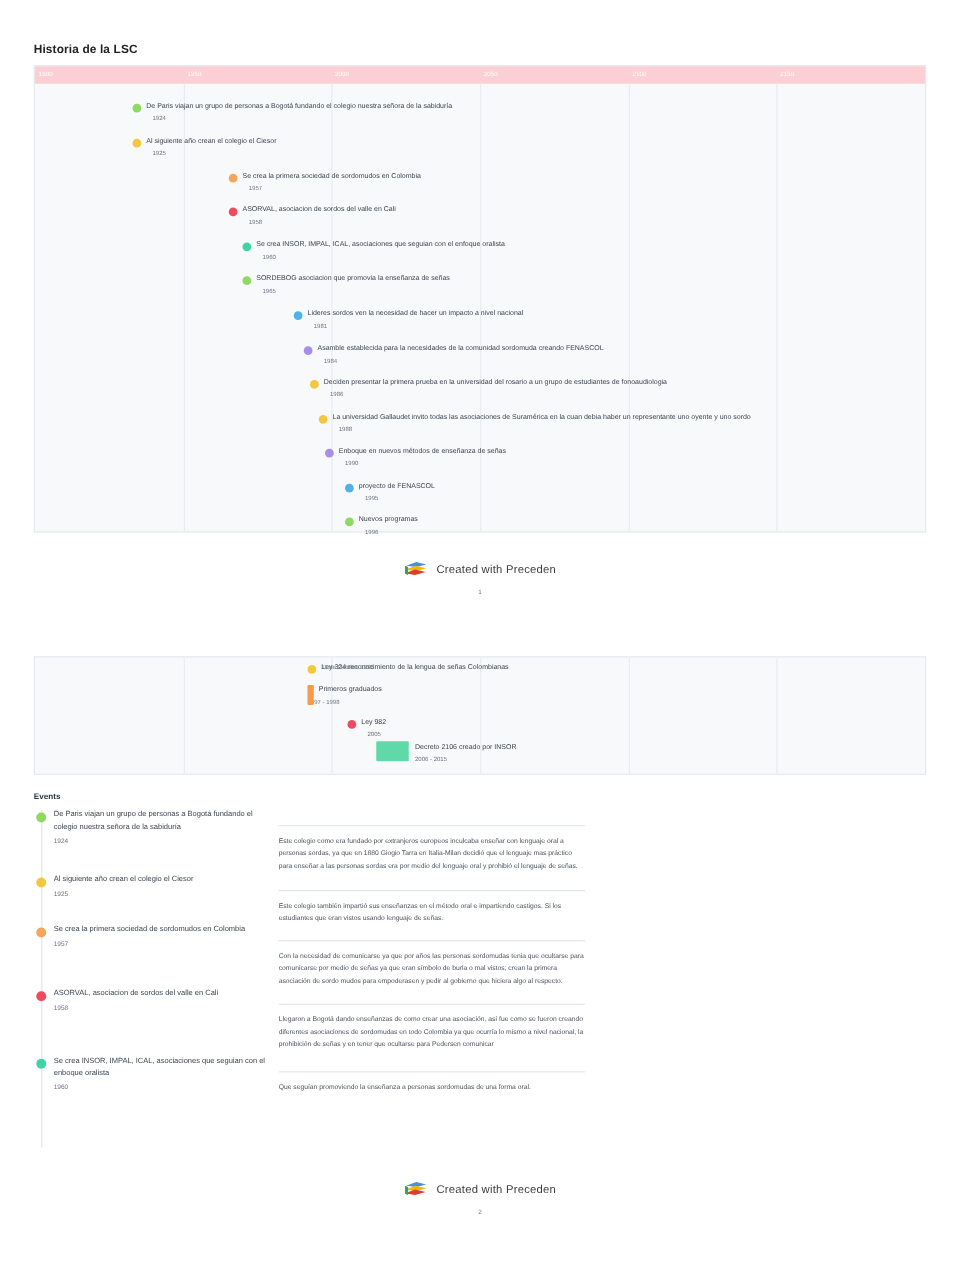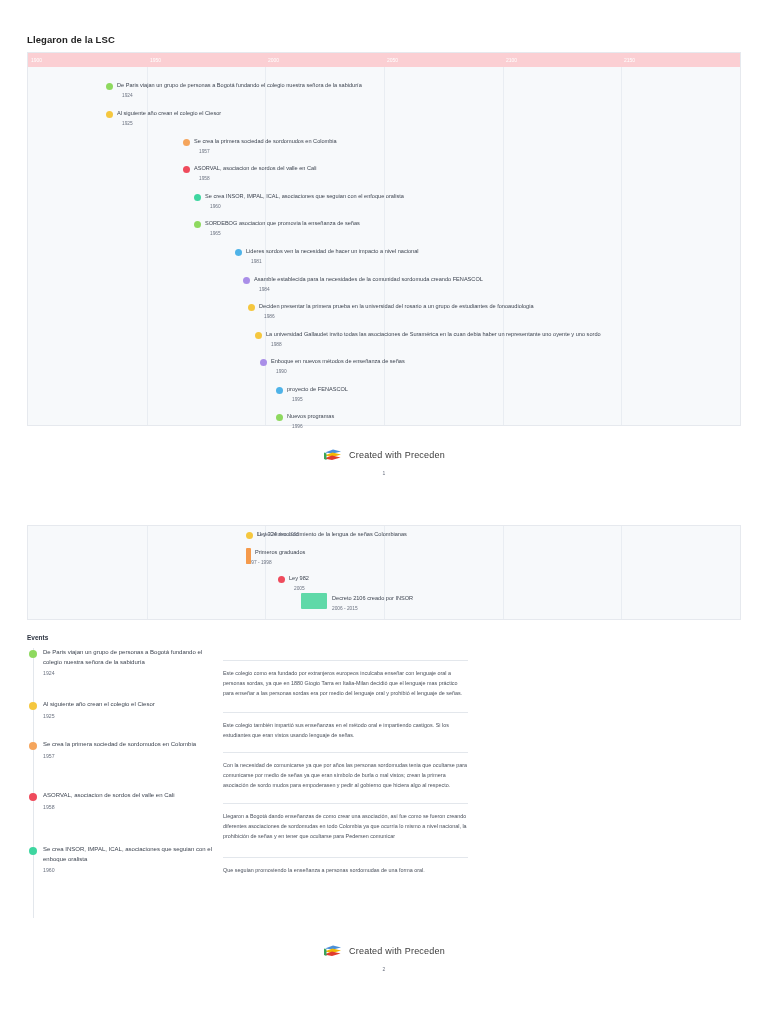--- a/index.html
+++ b/index.html
@@ -109,21 +109,21 @@
   }
   .ev-desc {
     position: absolute; left: 196px; top: 12px; width: 245px;
     border-top: 1px solid #e3e7ec; padding-top: 7px;
     font-size: 5.4px; color: #4b515c; line-height: 10px;
   }
 </style>
 </head>
 <body>
 
-<div class="page-title">Llegaron de la LSC</div>
+<div class="page-title">Historia de la LSC</div>
 
 <div class="tl-panel">
   <div class="tl-ruler" id="ruler1">
       <span class="tl-tick" style="left: 0px;">1900</span>
       <span class="tl-tick" style="left: 119px;">1950</span>
       <span class="tl-tick" style="left: 237px;">2000</span>
       <span class="tl-tick" style="left: 356px;">2050</span>
       <span class="tl-tick" style="left: 475px;">2100</span>
       <span class="tl-tick" style="left: 593px;">2150</span>
     </div>

